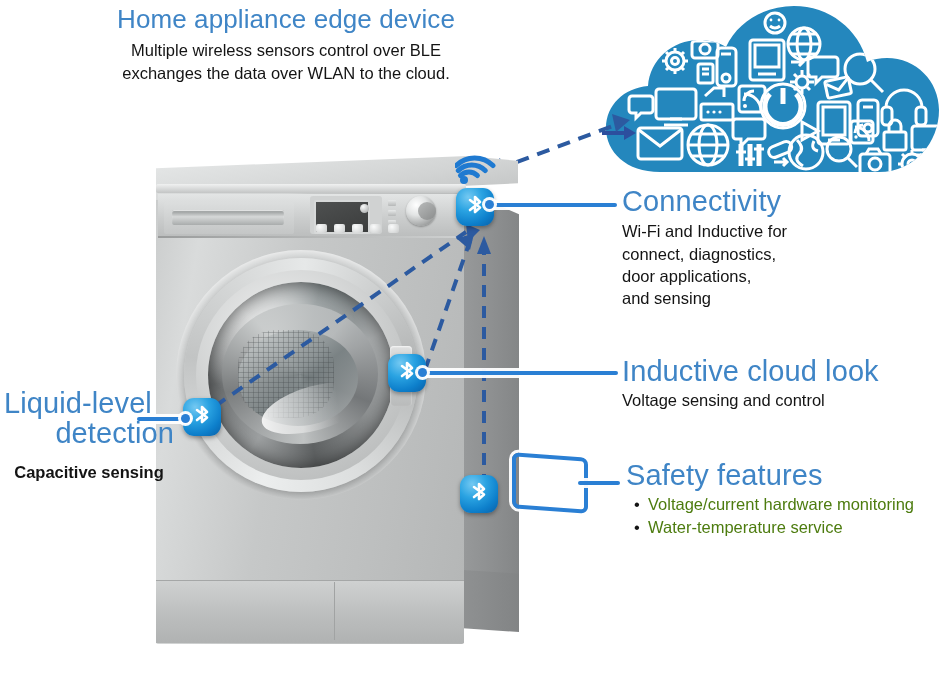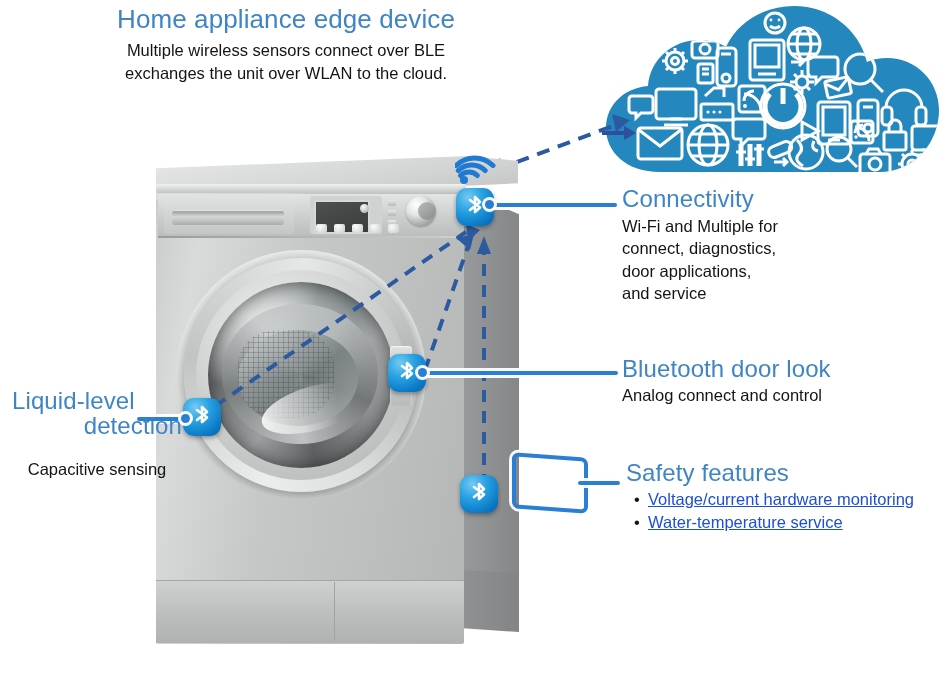--- a/index.html
+++ b/index.html
@@ -5,30 +5,30 @@
   html,body{margin:0;padding:0;}
   body{
     width:950px;height:690px;background:#ffffff;overflow:hidden;position:relative;
     font-family:"Liberation Sans","DejaVu Sans",sans-serif;
   }
   .stage{position:absolute;inset:0;width:950px;height:690px;}
   .abs{position:absolute;}
 
   
   .heading{
-    color:#3f85c6;font-size:24px;line-height:1.05;font-weight:400;
+    color:#3f85c6;font-size:29px;line-height:1.05;font-weight:400;
     letter-spacing:.1px;white-space:nowrap;
   }
   .heading.big{font-size:26px;}
   .body{
     color:#141414;font-size:16.5px;line-height:1.35;font-weight:400;
   }
   .body.center{text-align:center;}
   .bullets{list-style:none;margin:0;padding:0;}
-  .bullets li{color:#1d4ed8;font-size:16.5px;line-height:1.38;text-decoration:underline;}
+  .bullets li{color:#4d7c0f;font-size:16.5px;line-height:1.38;}
   .bullets li::before{content:"\2022";display:inline-block;width:14px;color:#141414;}
 
   
   #washer{left:138px;top:150px;width:370px;height:520px;}
   .w-front{
     position:absolute;left:18px;top:22px;width:308px;height:472px;
     background:linear-gradient(100deg,#c9cbcb 0%,#d9dbdb 14%,#c6c8c8 42%,#bdbfbf 72%,#b4b6b6 100%);
     border-radius:3px 3px 2px 2px;
   }
   .w-side{
@@ -170,22 +170,22 @@
   #cloud{left:598px;top:4px;width:350px;height:180px;}
 </style>
 </head>
 <body>
 
 <div class="stage">
 
   <div class="abs" style="left:0;top:6px;width:572px;">
     <div class="heading big center" style="text-align:center;">Home appliance edge device</div>
     <div class="body center" style="margin-top:6px;">
-      <div>Multiple wireless sensors connect over BLE</div>
-      <div>exchanges the unit over WLAN to the cloud.</div>
+      <div>Multiple wireless sensors control over BLE</div>
+      <div>exchanges the data over WLAN to the cloud.</div>
     </div>
   </div>
 
   <div id="cloud" class="abs">
     <svg width="350" height="180" viewBox="0 0 350 180" xmlns="http://www.w3.org/2000/svg">
       <defs>
         <clipPath id="cloudclip">
           <path d="M62,168 C28,168 8,148 8,124 C8,101 26,84 50,82 C52,56 74,36 101,36
                    C111,36 120,38 128,43 C140,17 167,2 196,2 C231,2 261,25 269,58
                    C275,55 282,54 289,54 C318,54 341,77 341,106 C341,138 317,168 281,168 Z"></path>
@@ -431,39 +431,39 @@
 
   <div class="leader" style="left:137px;top:417px;width:52px;"></div>
   <div class="leader-dot" style="left:181px;top:414px;"></div>
 
   <div class="safety-box" style="left:512px;top:455px;width:68px;height:48px;transform:skewY(4deg);"></div>
   <div class="leader" style="left:578px;top:481px;width:42px;"></div>
 
   <div class="abs" style="left:622px;top:186px;width:320px;">
     <div class="heading">Connectivity</div>
     <div class="body" style="margin-top:4px;">
-      <div>Wi-Fi and Multiple for</div>
+      <div>Wi-Fi and Inductive for</div>
       <div>connect, diagnostics,</div>
       <div>door applications,</div>
-      <div>and service</div>
+      <div>and sensing</div>
     </div>
   </div>
 
   <div class="abs" style="left:622px;top:356px;width:320px;">
-    <div class="heading">Bluetooth door look</div>
-    <div class="body" style="margin-top:3px;">Analog connect and control</div>
+    <div class="heading">Inductive cloud look</div>
+    <div class="body" style="margin-top:3px;">Voltage sensing and control</div>
   </div>
 
   <div class="abs" style="left:626px;top:460px;width:325px;">
     <div class="heading">Safety features</div>
     <ul class="bullets" style="margin-top:3px;padding-left:8px;">
       <li>Voltage/current hardware monitoring</li>
       <li>Water-temperature service</li>
     </ul>
   </div>
 
-  <div class="abs" style="left:12px;top:388px;width:170px;text-align:center;">
+  <div class="abs" style="left:4px;top:388px;width:170px;text-align:center;">
     <div class="heading" style="text-align:left;">Liquid-level</div>
     <div class="heading" style="text-align:right;">detection</div>
-    <div class="body" style="margin-top:20px;text-align:center;">Capacitive sensing</div>
+    <div class="body" style="margin-top:12px;text-align:center;font-weight:bold;">Capacitive sensing</div>
   </div>
 
 </div>
 
 </body></html>

